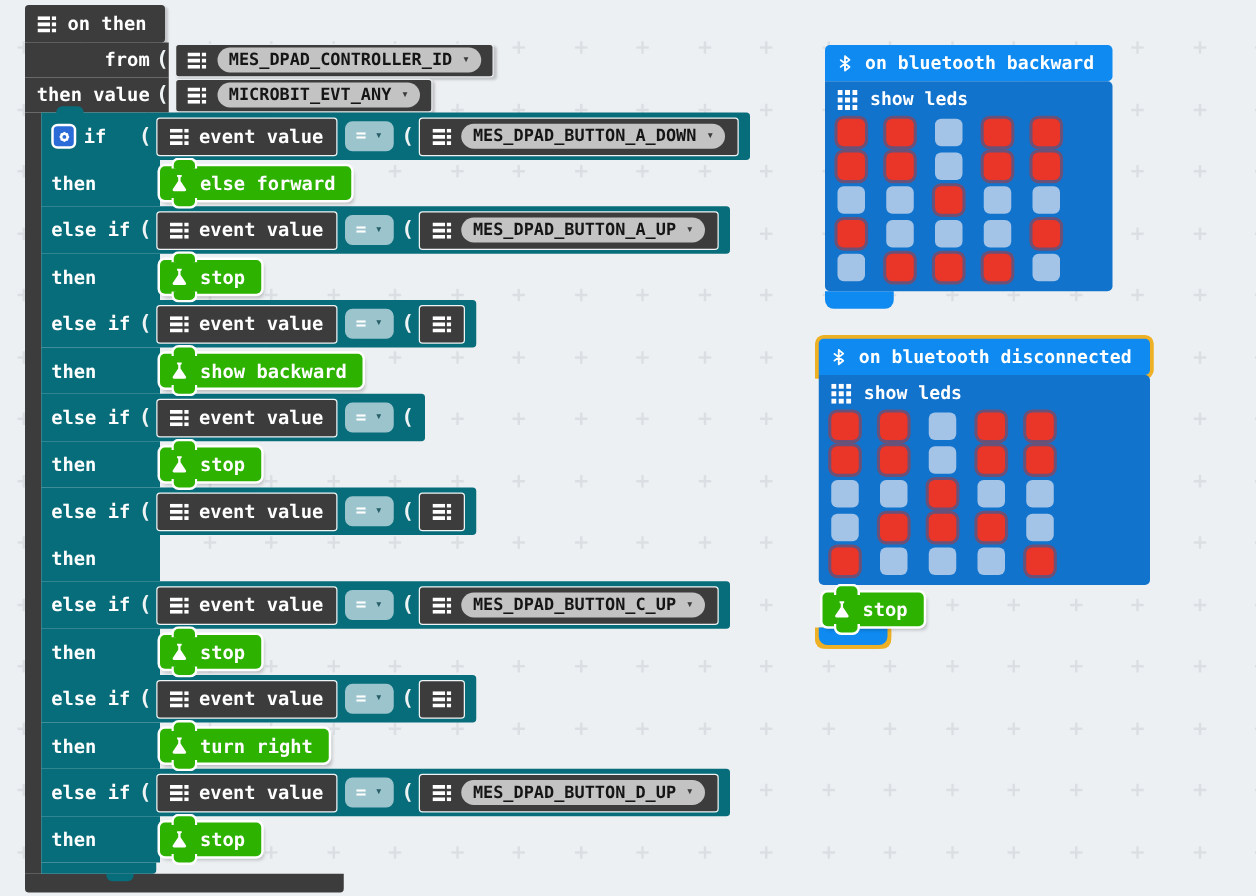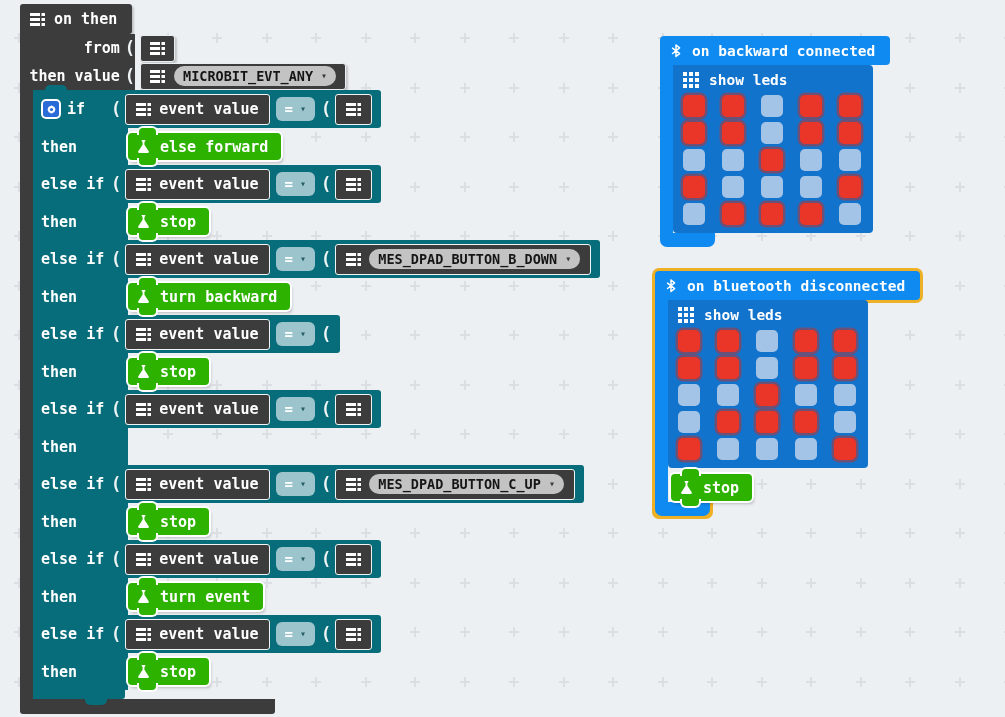--- a/index.html
+++ b/index.html
@@ -67,21 +67,21 @@
   .if-bottom::after{content:"";position:absolute;top:9px;left:52px;width:22px;height:6px;
                     background:#076d7a;border-radius:0 0 5px 5px;}
 
   
   .bt{position:absolute;}
   #bt-conn{left:660px;top:36px;}
   #bt-disc{left:655px;top:271px;}
   .bt-hat{display:inline-flex;align-items:center;gap:10px;height:29px;background:#0f8af0;
           padding:0 15px 0 10px;border-radius:4px 4px 4px 0;}
   .bt-hat .t{color:#fff;font-size:14.5px;font-weight:700;white-space:nowrap;}
-  .bt-body{display:flex;}
+  .bt-body{display:flex;flex-direction:column;}
   .bt-spine{width:13px;background:#0f8af0;flex:none;}
   .leds{background:#1273cd;border-radius:0 4px 4px 4px;padding-bottom:8px;}
   .leds-head{display:flex;align-items:center;gap:10px;height:30px;padding-left:10px;
              color:#fff;font-size:14.5px;font-weight:700;}
   .ledgrid{display:grid;grid-template-columns:repeat(5,22px);grid-auto-rows:22px;
            column-gap:17px;row-gap:5px;padding:0 12px 0 10px;}
   .led{border-radius:5px;background:#a4c4e7;}
   .led.on{background:#ea3529;box-shadow:0 0 0 2.5px rgba(196,48,36,.5);}
   .stoprow{height:34px;display:flex;align-items:center;padding-left:3px;}
   .bt-foot{width:55px;height:14px;background:#0f8af0;border-radius:0 0 7px 7px;}
@@ -419,20 +419,24 @@
               <g fill="#fff">
                 <rect x="0" y="0" width="10" height="3"></rect>
                 <rect x="11.5" y="0" width="3.5" height="3"></rect>
                 <rect x="0" y="5" width="10" height="3"></rect>
                 <rect x="11.5" y="5" width="3.5" height="3"></rect>
                 <rect x="0" y="10" width="10" height="3"></rect>
                 <rect x="11.5" y="10" width="3.5" height="3"></rect>
               </g>
             </svg>
         </span>
+        <span class="pill">
+          <span>MES_DPAD_CONTROLLER_ID</span>
+            <span class="arr"></span>
+        </span>
       </div>
     </div>
 
     <div class="prow">
       <div class="plabel">
         <span>then value</span>
         <span class="sock"></span>
       </div>
       <div class="argblock">
         <span class="icon">
@@ -496,20 +500,24 @@
                     <g fill="#fff">
                       <rect x="0" y="0" width="10" height="3"></rect>
                       <rect x="11.5" y="0" width="3.5" height="3"></rect>
                       <rect x="0" y="5" width="10" height="3"></rect>
                       <rect x="11.5" y="5" width="3.5" height="3"></rect>
                       <rect x="0" y="10" width="10" height="3"></rect>
                       <rect x="11.5" y="10" width="3.5" height="3"></rect>
                     </g>
                   </svg>
                 </span>
+                <span class="pill">
+                  <span>MES_DPAD_BUTTON_A_DOWN</span>
+                  <span class="arr"></span>
+                </span>
               </div>
             </div></div>
           <div style="height: 0px; clear: both;"></div>
           <div class="trow">
             <div class="thenspine">then</div>
             <div class="green">
               <span class="icon">
                 <svg width="13" height="15" viewBox="0 0 14 16">
                   <path fill="#fff" d="M5 1h4v1.2L8 3.1v3.1l4.6 6.8a1.25 1.25 0 0 1-1 2H2.4a1.25 1.25 0 0 1-1-2L6 6.2V3.1L5 2.2z"></path>
                 </svg>
@@ -548,20 +556,24 @@
                     <g fill="#fff">
                       <rect x="0" y="0" width="10" height="3"></rect>
                       <rect x="11.5" y="0" width="3.5" height="3"></rect>
                       <rect x="0" y="5" width="10" height="3"></rect>
                       <rect x="11.5" y="5" width="3.5" height="3"></rect>
                       <rect x="0" y="10" width="10" height="3"></rect>
                       <rect x="11.5" y="10" width="3.5" height="3"></rect>
                     </g>
                   </svg>
                 </span>
+                <span class="pill">
+                  <span>MES_DPAD_BUTTON_A_UP</span>
+                  <span class="arr"></span>
+                </span>
               </div>
             </div></div>
           <div style="height: 0px; clear: both;"></div>
           <div class="trow">
             <div class="thenspine">then</div>
             <div class="green">
               <span class="icon">
                 <svg width="13" height="15" viewBox="0 0 14 16">
                   <path fill="#fff" d="M5 1h4v1.2L8 3.1v3.1l4.6 6.8a1.25 1.25 0 0 1-1 2H2.4a1.25 1.25 0 0 1-1-2L6 6.2V3.1L5 2.2z"></path>
                 </svg>
@@ -600,36 +612,32 @@
                     <g fill="#fff">
                       <rect x="0" y="0" width="10" height="3"></rect>
                       <rect x="11.5" y="0" width="3.5" height="3"></rect>
                       <rect x="0" y="5" width="10" height="3"></rect>
                       <rect x="11.5" y="5" width="3.5" height="3"></rect>
                       <rect x="0" y="10" width="10" height="3"></rect>
                       <rect x="11.5" y="10" width="3.5" height="3"></rect>
                     </g>
                   </svg>
                 </span>
-                <span class="pill">
-                  <span>MES_DPAD_BUTTON_B_DOWN</span>
-                  <span class="arr"></span>
-                </span>
               </div>
             </div></div>
           <div style="height: 0px; clear: both;"></div>
           <div class="trow">
             <div class="thenspine">then</div>
             <div class="green">
               <span class="icon">
                 <svg width="13" height="15" viewBox="0 0 14 16">
                   <path fill="#fff" d="M5 1h4v1.2L8 3.1v3.1l4.6 6.8a1.25 1.25 0 0 1-1 2H2.4a1.25 1.25 0 0 1-1-2L6 6.2V3.1L5 2.2z"></path>
                 </svg>
               </span>
-              <span class="t">turn backward</span>
+              <span class="t">show backward</span>
             </div>
           </div>
           <div><div class="crow" style="display: inline-flex; vertical-align: top;">
               <div class="labelcol">
                 <span>else if</span>
               </div>
               <span class="sock"></span>
               <div class="darkblock">
                 <span class="icon">
                   <svg width="15" height="13" viewBox="0 0 15 13">
@@ -805,21 +813,21 @@
             </div></div>
           <div style="height: 0px; clear: both;"></div>
           <div class="trow">
             <div class="thenspine">then</div>
             <div class="green">
               <span class="icon">
                 <svg width="13" height="15" viewBox="0 0 14 16">
                   <path fill="#fff" d="M5 1h4v1.2L8 3.1v3.1l4.6 6.8a1.25 1.25 0 0 1-1 2H2.4a1.25 1.25 0 0 1-1-2L6 6.2V3.1L5 2.2z"></path>
                 </svg>
               </span>
-              <span class="t">turn event</span>
+              <span class="t">turn right</span>
             </div>
           </div>
           <div><div class="crow" style="display: inline-flex; vertical-align: top;">
               <div class="labelcol">
                 <span>else if</span>
               </div>
               <span class="sock"></span>
               <div class="darkblock">
                 <span class="icon">
                   <svg width="15" height="13" viewBox="0 0 15 13">
@@ -845,20 +853,24 @@
                   <svg width="15" height="13" viewBox="0 0 15 13">
                     <g fill="#fff">
                       <rect x="0" y="0" width="10" height="3"></rect>
                       <rect x="11.5" y="0" width="3.5" height="3"></rect>
                       <rect x="0" y="5" width="10" height="3"></rect>
                       <rect x="11.5" y="5" width="3.5" height="3"></rect>
                       <rect x="0" y="10" width="10" height="3"></rect>
                       <rect x="11.5" y="10" width="3.5" height="3"></rect>
                     </g>
                   </svg>
+                </span>
+                <span class="pill">
+                  <span>MES_DPAD_BUTTON_D_UP</span>
+                  <span class="arr"></span>
                 </span>
               </div>
             </div></div>
           <div style="height: 0px; clear: both;"></div>
           <div class="trow">
             <div class="thenspine">then</div>
             <div class="green">
               <span class="icon">
                 <svg width="13" height="15" viewBox="0 0 14 16">
                   <path fill="#fff" d="M5 1h4v1.2L8 3.1v3.1l4.6 6.8a1.25 1.25 0 0 1-1 2H2.4a1.25 1.25 0 0 1-1-2L6 6.2V3.1L5 2.2z"></path>
@@ -873,21 +885,21 @@
     <div class="bottom-bar"></div>
   </div>
 
   <div id="bt-conn" class="bt">
     <div class="bt-hat">
       <span class="icon">
         <svg width="12" height="16" viewBox="0 0 14 16">
             <path d="M7 1l4.2 3.4L3 10.9M3 4.6l8.2 6.4L7 14.4V1" fill="none" stroke="#fff" stroke-width="1.7" stroke-linejoin="round" stroke-linecap="round"></path>
           </svg>
       </span>
-      <span class="t">on backward connected</span>
+      <span class="t">on bluetooth backward</span>
     </div>
     <div class="bt-body">
       <div class="bt-spine"></div>
       <div class="leds">
         <div class="leds-head">
           <span class="icon">
             <svg width="16" height="16" viewBox="0 0 16 16" fill="#fff">
                 <rect x="0" y="0" width="4" height="4"></rect>
                 <rect x="6" y="0" width="4" height="4"></rect>
                 <rect x="12" y="0" width="4" height="4"></rect>

